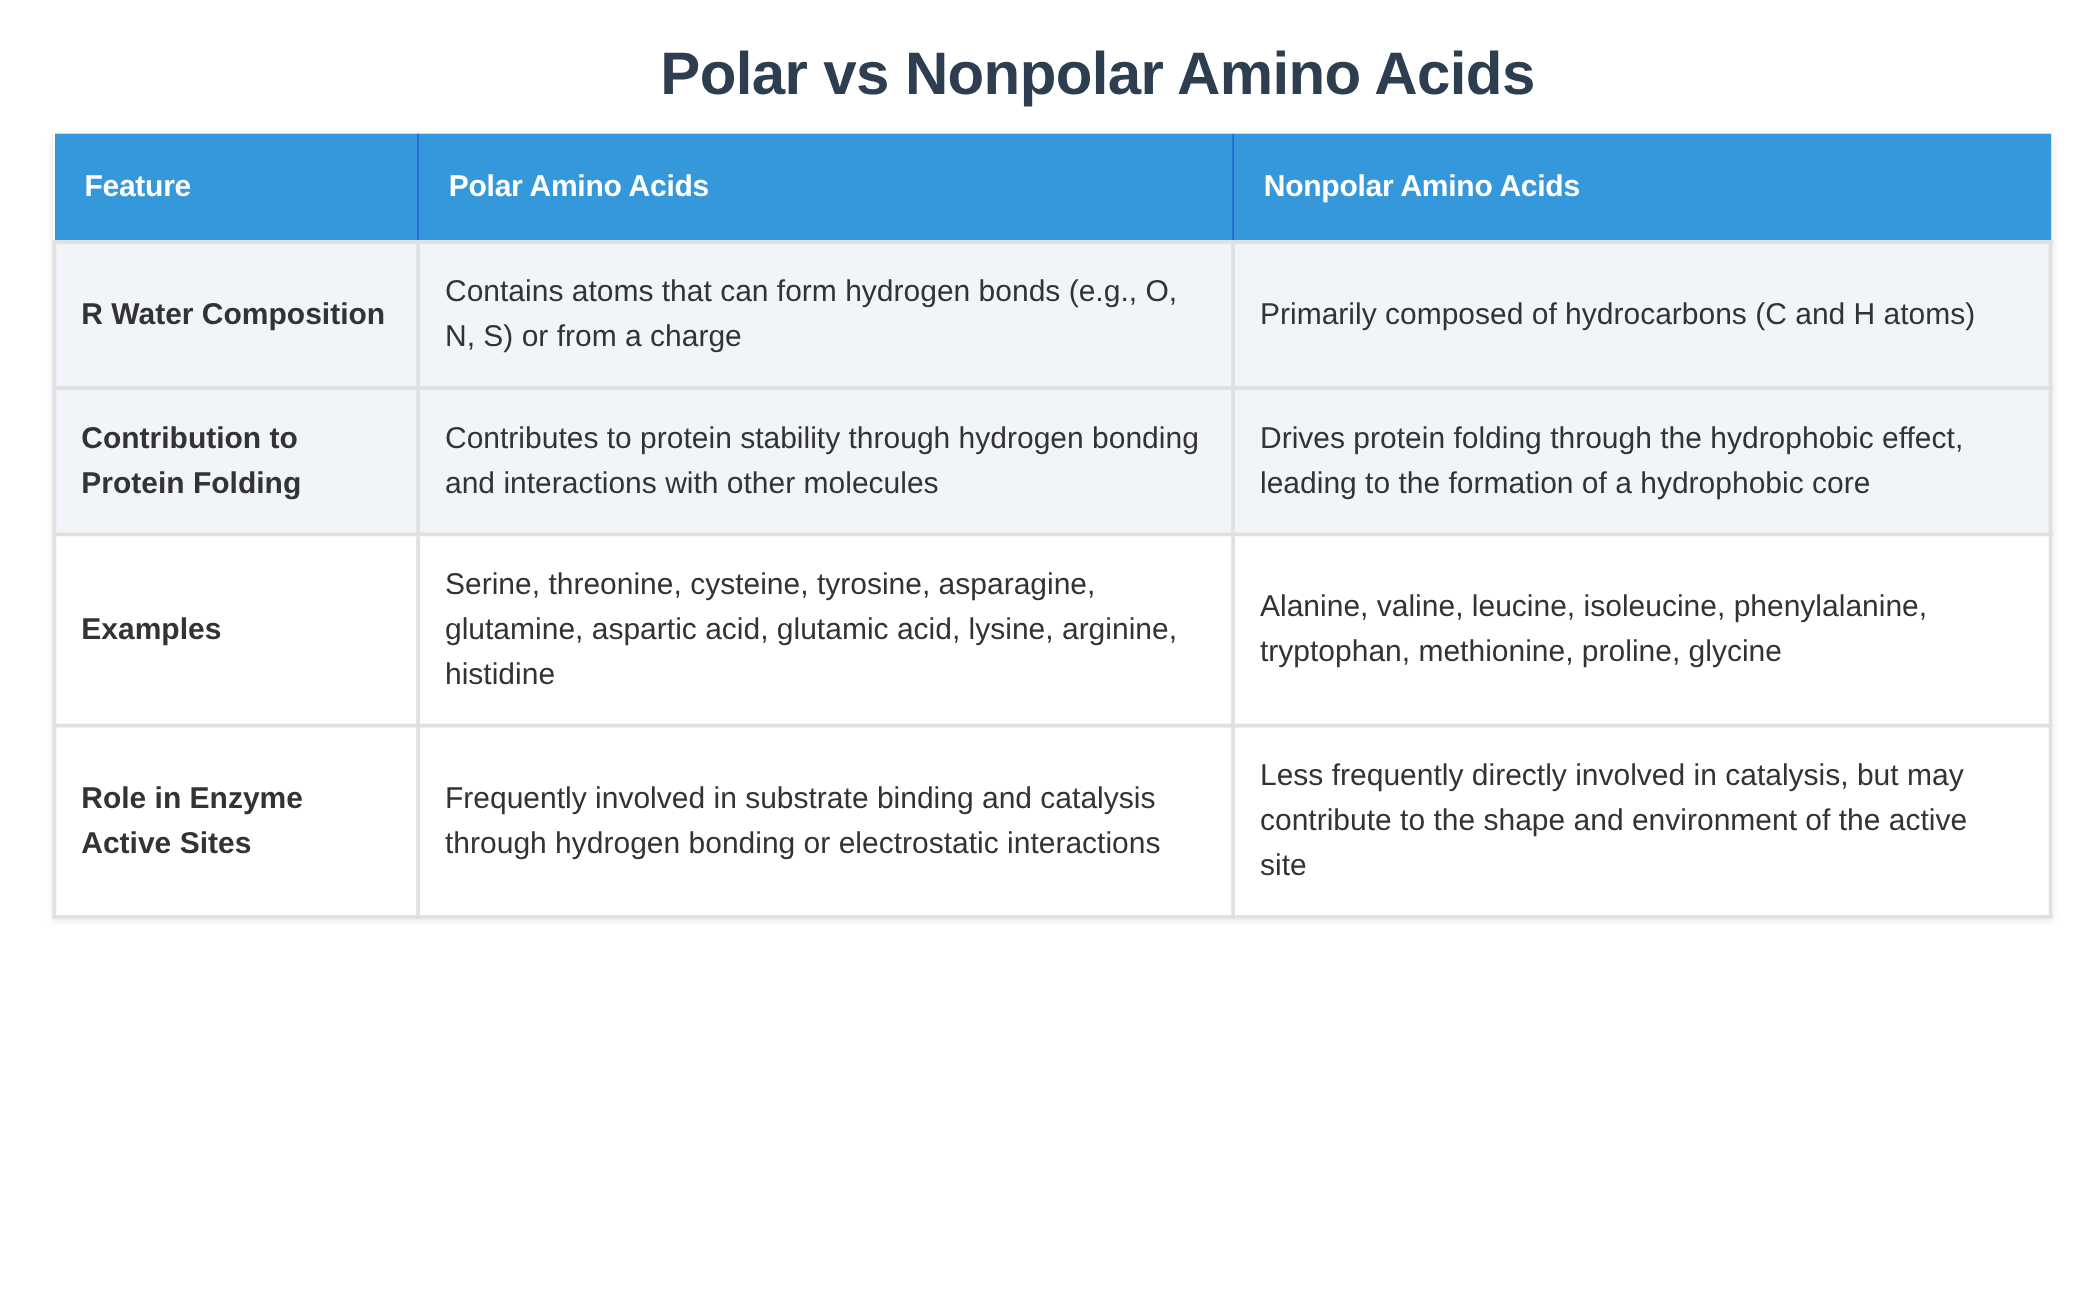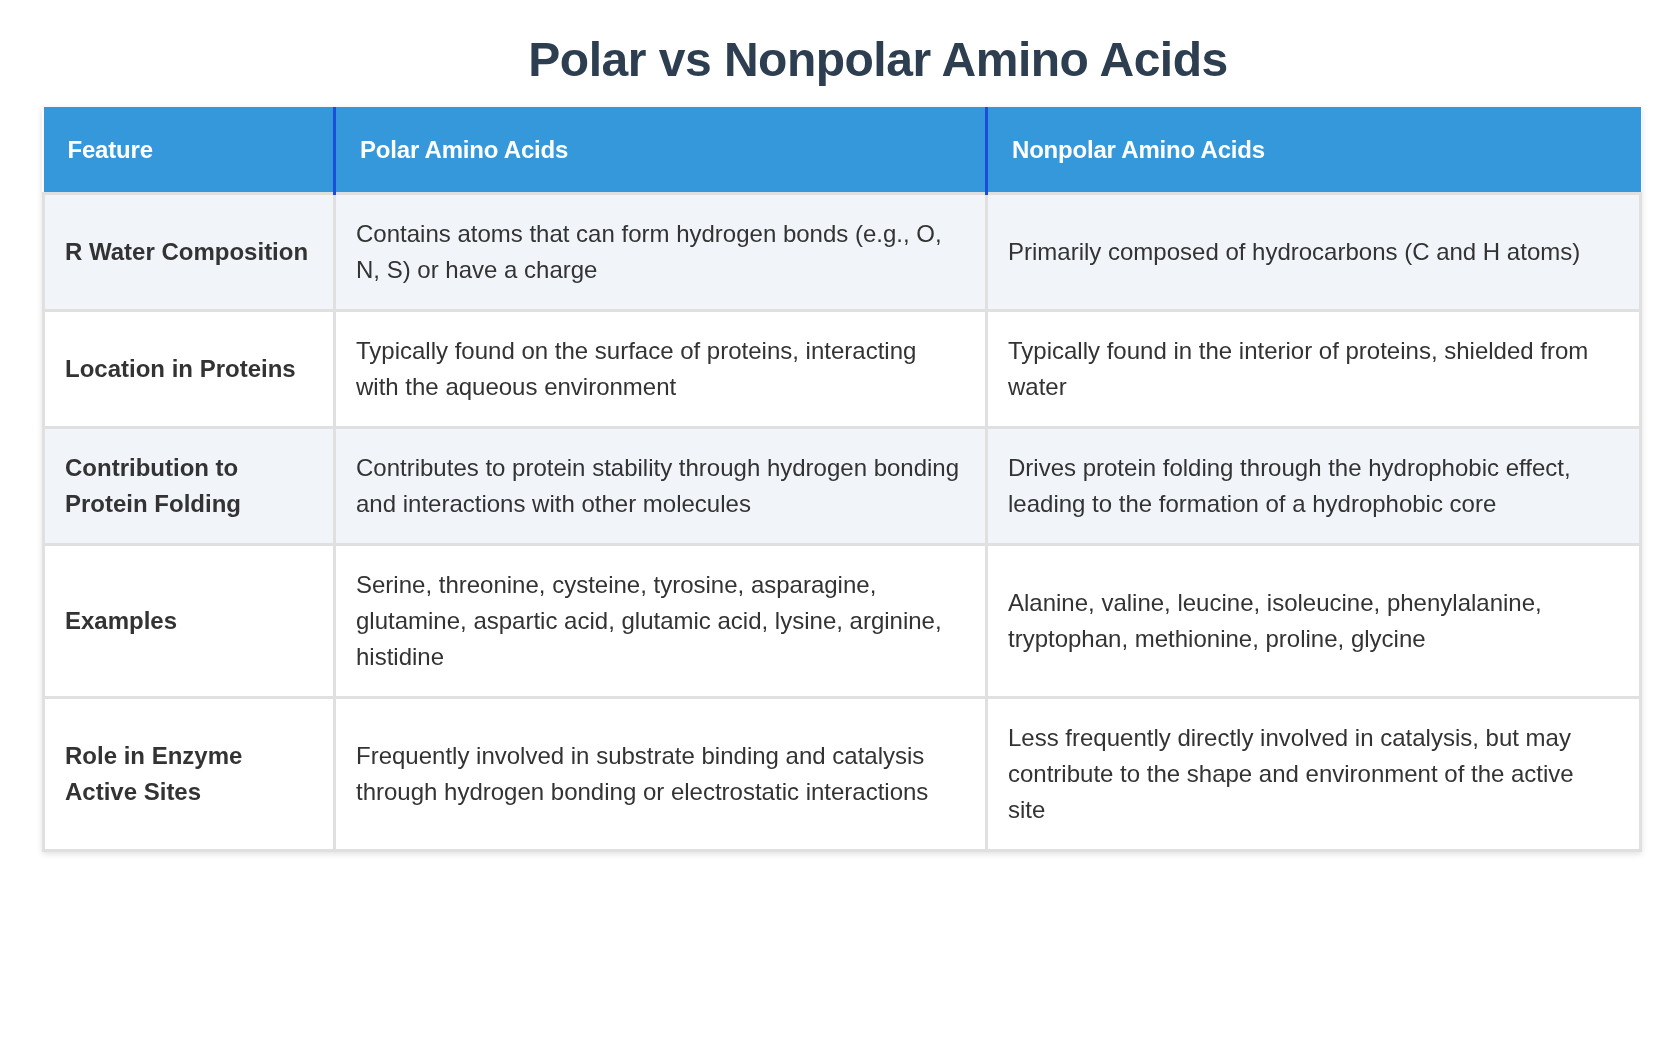--- a/index.html
+++ b/index.html
@@ -14,21 +14,21 @@
     position: absolute; top: 107px; left: 42px; width: 1597px;
     border-collapse: collapse; table-layout: fixed;
     box-shadow: 0 2px 6px rgba(0,0,0,0.12);
   }
   col.c1 { width: 291px; }
   col.c2 { width: 652px; }
   col.c3 { width: 654px; }
   thead th {
     background: #3498db; color: #ffffff; text-align: left;
     font-size: 24px; font-weight: bold; height: 85px; padding: 0 24px;
-    border-right: 3px solid #1d4ed8; letter-spacing: -0.2px;
+    border-right: 1px solid #1d4ed8; letter-spacing: -0.2px;
   }
   thead th:last-child { border-right: none; }
   tbody td {
     font-size: 24px; color: #333333; line-height: 36px;
     padding: 18px 22px 18px 20px; vertical-align: middle;
     border: 3px solid #e0e0e0;
   }
   tbody td.feat { font-weight: bold; }
   tbody tr.odd td { background: #ffffff; }
   tbody tr.even td { background: #f1f4f9; }
@@ -55,27 +55,22 @@
     <thead>
       <tr>
         <th>Feature</th>
         <th>Polar Amino Acids</th>
         <th>Nonpolar Amino Acids</th>
       </tr>
     </thead>
     <tbody>
       <tr class="even r1">
         <td class="feat">R Water Composition</td>
-        <td>Contains atoms that can form hydrogen bonds (e.g., O, N, S) or have a charge</td>
+        <td>Contains atoms that can form hydrogen bonds (e.g., O, N, S) or from a charge</td>
         <td>Primarily composed of hydrocarbons (C and H atoms)</td>
-      </tr>
-      <tr class="odd r2">
-        <td class="feat">Location in Proteins</td>
-        <td>Typically found on the surface of proteins, interacting with the aqueous environment</td>
-        <td>Typically found in the interior of proteins, shielded from water</td>
       </tr>
       <tr class="even r3">
         <td class="feat">Contribution to Protein Folding</td>
         <td>Contributes to protein stability through hydrogen bonding and interactions with other molecules</td>
         <td>Drives protein folding through the hydrophobic effect, leading to the formation of a hydrophobic core</td>
       </tr>
       <tr class="odd r4">
         <td class="feat">Examples</td>
         <td>Serine, threonine, cysteine, tyrosine, asparagine, glutamine, aspartic acid, glutamic acid, lysine, arginine, histidine</td>
         <td>Alanine, valine, leucine, isoleucine, phenylalanine, tryptophan, methionine, proline, glycine</td>

